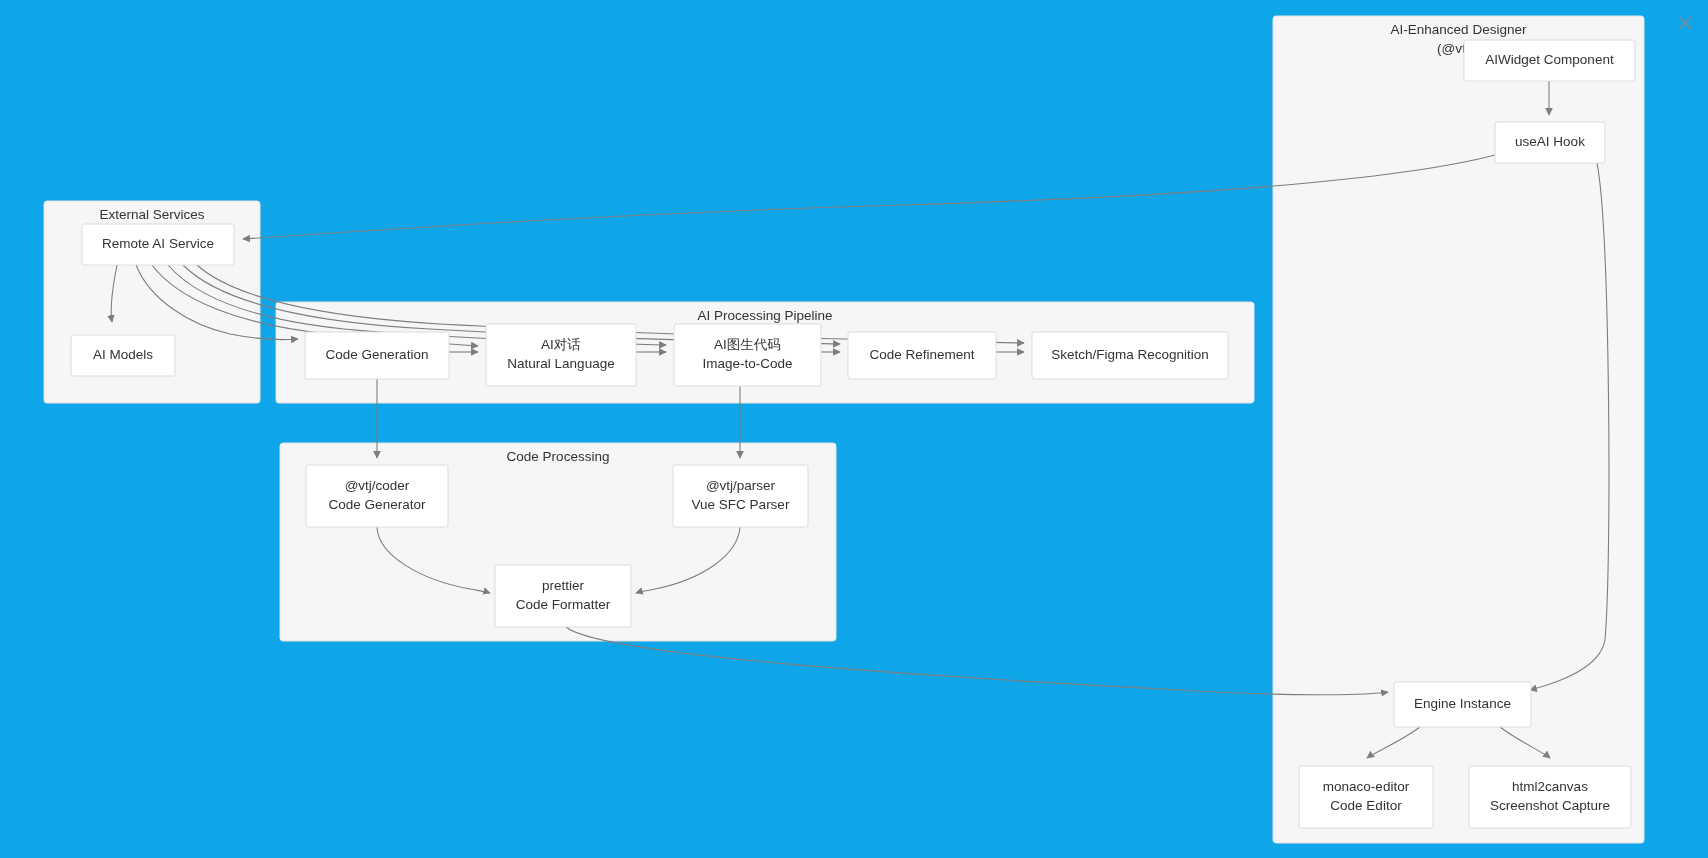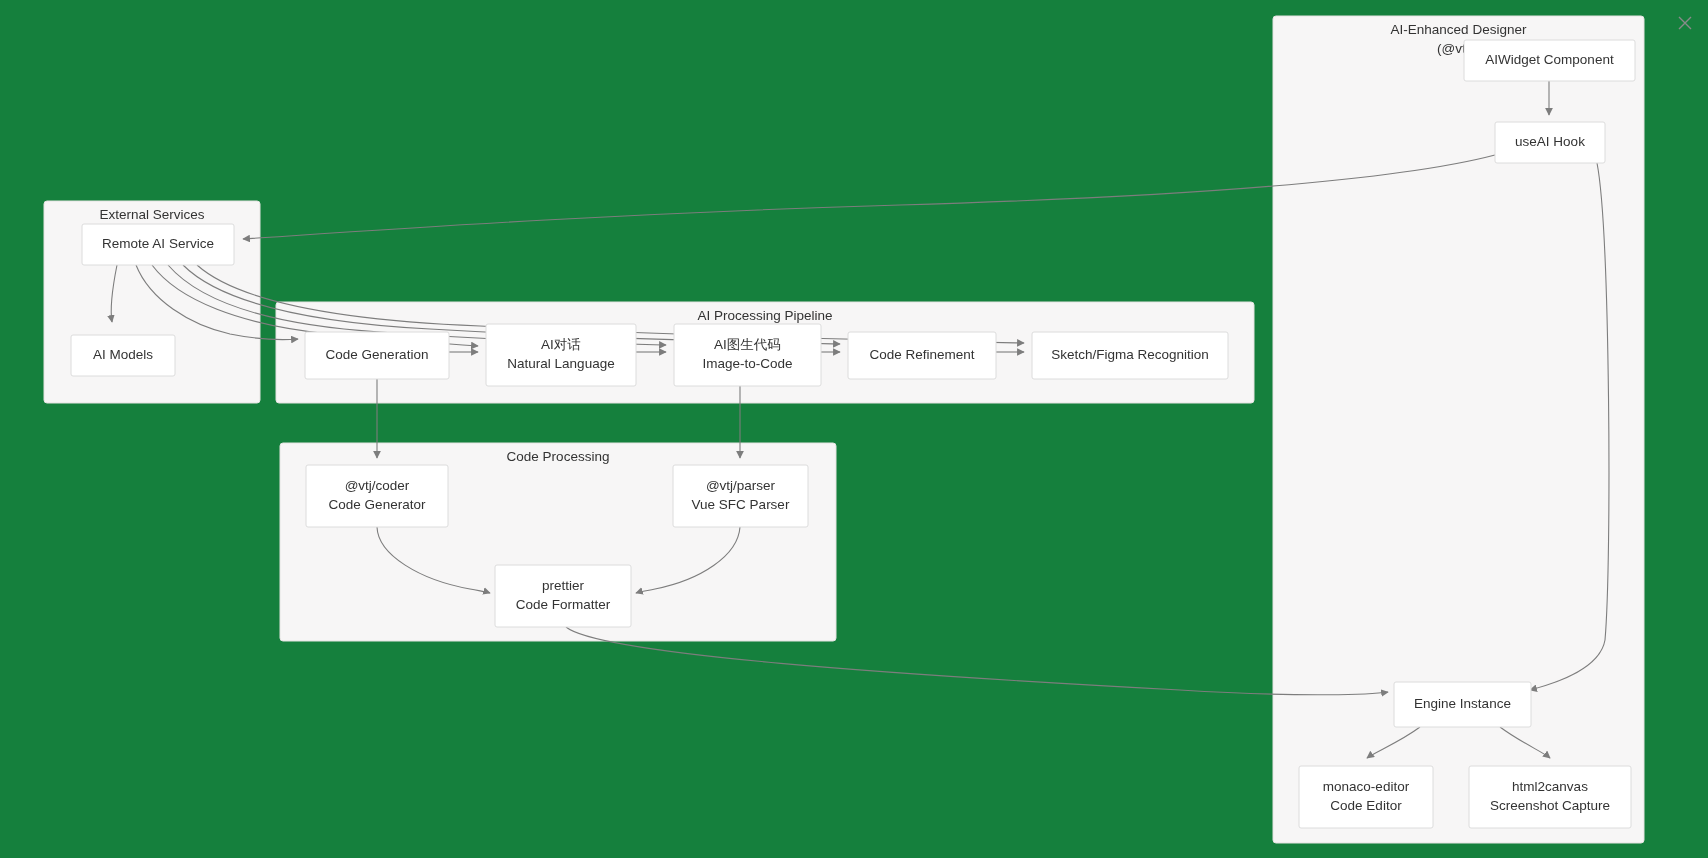--- a/index.html
+++ b/index.html
@@ -8,21 +8,21 @@
     background: #efeeec;
     width: 1708px;
     height: 858px;
     overflow: hidden;
     font-family: "Liberation Sans", sans-serif;
   }
   #stage {
     position: relative;
     width: 1708px;
     height: 858px;
-    background: #15803d;
+    background: #0ea5e9;
   }
   svg#diagram {
     position: absolute;
     top: 0; left: 0;
     width: 1708px;
     height: 858px;
     display: block;
   }
   .cluster-rect {
     fill: #f7f6f6;

